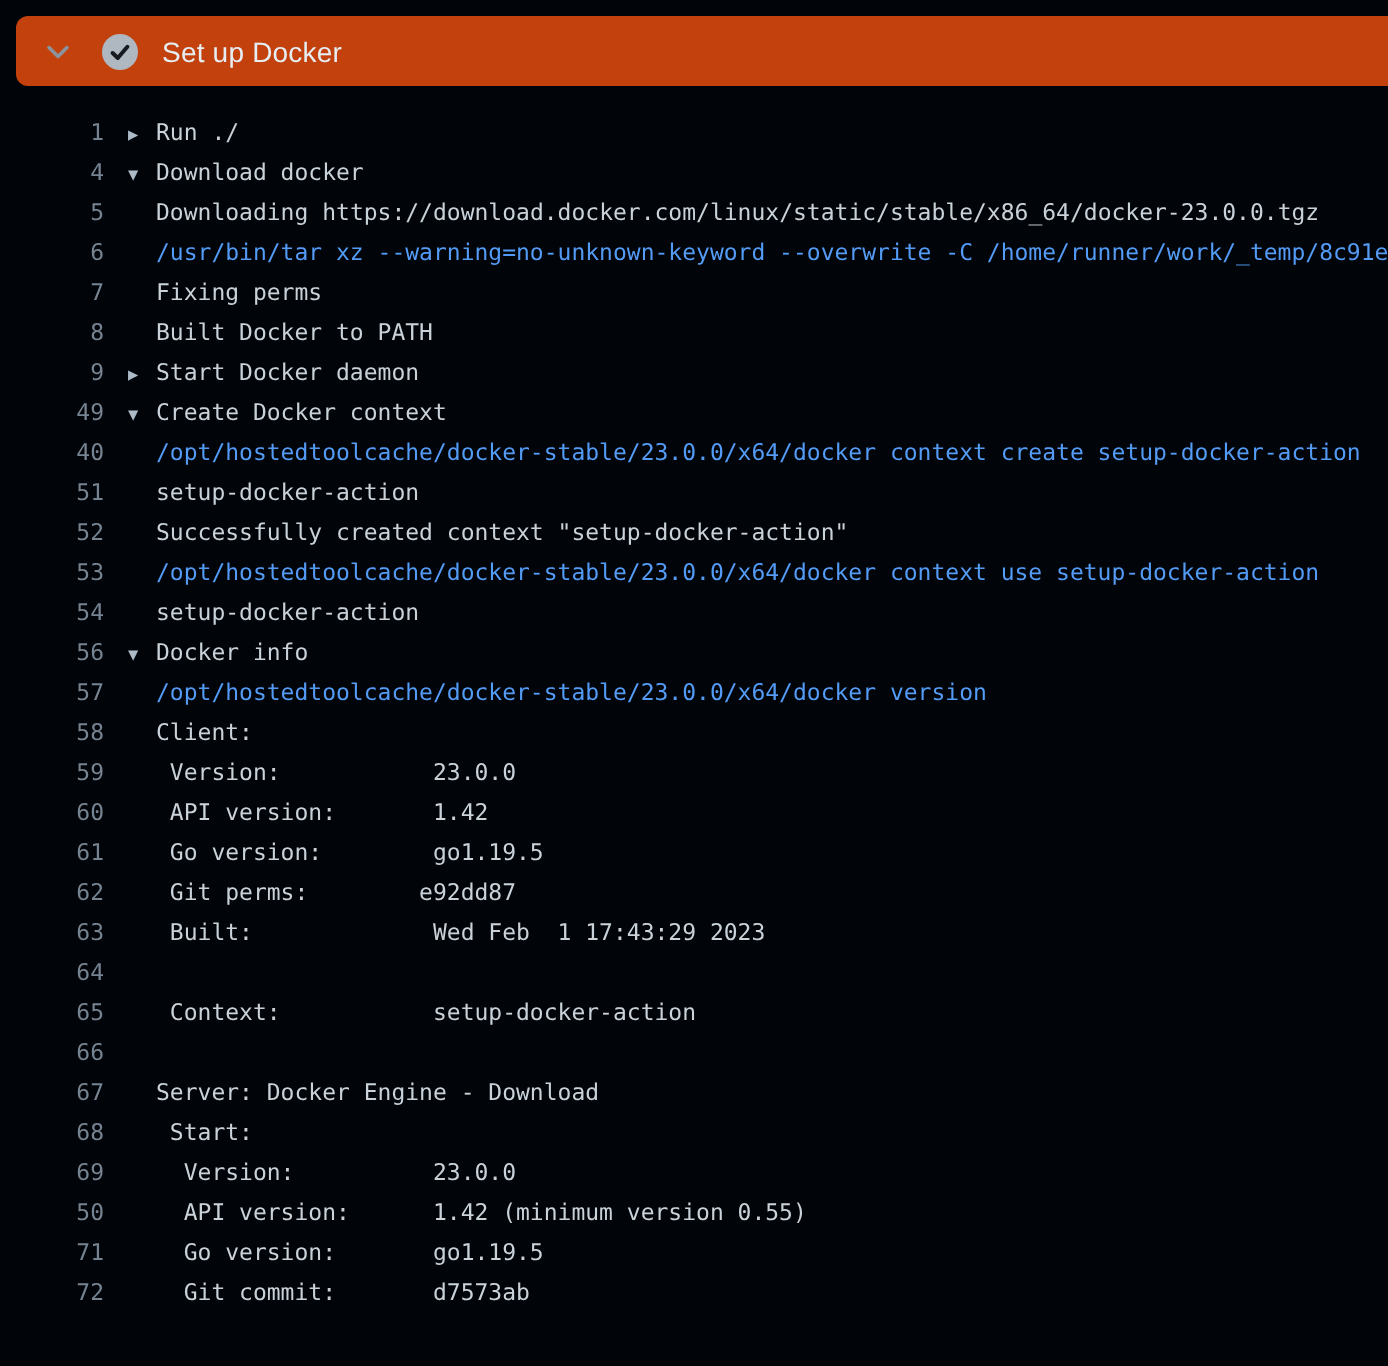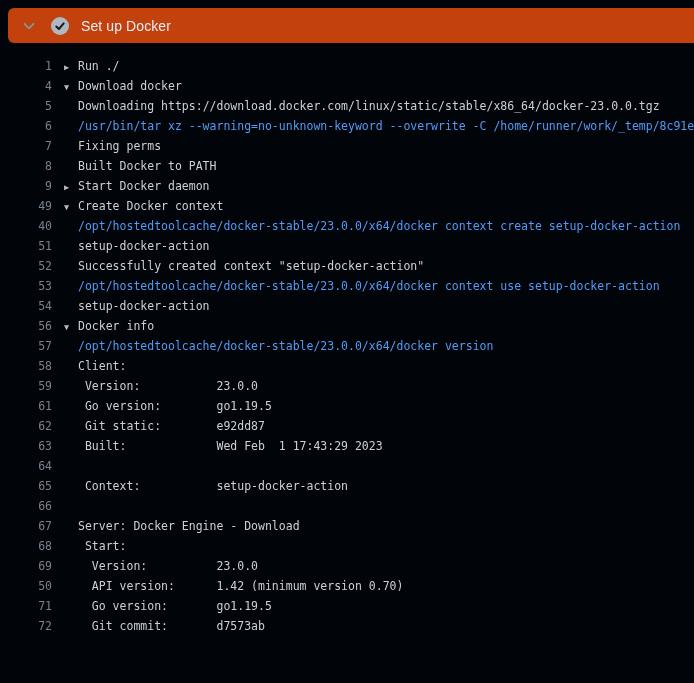--- a/index.html
+++ b/index.html
@@ -111,27 +111,28 @@
       <div class="log-line group"><span class="num">49</span><span class="gutter">▼</span><span class="content"><span class="seg-plain">Create Docker context</span></span></div>
       <div class="log-line"><span class="num">40</span><span class="gutter"></span><span class="content"><span class="seg-command">/opt/hostedtoolcache/docker-stable/23.0.0/x64/docker context create setup-docker-action </span></span></div>
       <div class="log-line"><span class="num">51</span><span class="gutter"></span><span class="content"><span class="seg-plain">setup-docker-action</span></span></div>
       <div class="log-line"><span class="num">52</span><span class="gutter"></span><span class="content"><span class="seg-plain">Successfully created context "setup-docker-action"</span></span></div>
       <div class="log-line"><span class="num">53</span><span class="gutter"></span><span class="content"><span class="seg-command">/opt/hostedtoolcache/docker-stable/23.0.0/x64/docker context use setup-docker-action</span></span></div>
       <div class="log-line"><span class="num">54</span><span class="gutter"></span><span class="content"><span class="seg-plain">setup-docker-action</span></span></div>
       <div class="log-line group"><span class="num">56</span><span class="gutter">▼</span><span class="content"><span class="seg-plain">Docker info</span></span></div>
       <div class="log-line"><span class="num">57</span><span class="gutter"></span><span class="content"><span class="seg-command">/opt/hostedtoolcache/docker-stable/23.0.0/x64/docker version</span></span></div>
       <div class="log-line"><span class="num">58</span><span class="gutter"></span><span class="content"><span class="seg-plain">Client:</span></span></div>
       <div class="log-line"><span class="num">59</span><span class="gutter"></span><span class="content"><span class="seg-plain"> Version:           23.0.0</span></span></div>
+      <div class="log-line"><span class="num">60</span><span class="gutter"></span><span class="content"><span class="seg-plain"> API version:       1.42</span></span></div>
       <div class="log-line"><span class="num">61</span><span class="gutter"></span><span class="content"><span class="seg-plain"> Go version:        go1.19.5</span></span></div>
-      <div class="log-line"><span class="num">62</span><span class="gutter"></span><span class="content"><span class="seg-plain"> Git static:        e92dd87</span></span></div>
+      <div class="log-line"><span class="num">62</span><span class="gutter"></span><span class="content"><span class="seg-plain"> Git perms:        e92dd87</span></span></div>
       <div class="log-line"><span class="num">63</span><span class="gutter"></span><span class="content"><span class="seg-plain"> Built:             Wed Feb  1 17:43:29 2023</span></span></div>
       <div class="log-line"><span class="num">64</span><span class="gutter"></span></div>
       <div class="log-line"><span class="num">65</span><span class="gutter"></span><span class="content"><span class="seg-plain"> Context:           setup-docker-action</span></span></div>
       <div class="log-line"><span class="num">66</span><span class="gutter"></span><span class="content"><span class="seg-plain"></span></span></div>
       <div class="log-line"><span class="num">67</span><span class="gutter"></span><span class="content"><span class="seg-plain">Server: Docker Engine - Download</span></span></div>
       <div class="log-line"><span class="num">68</span><span class="gutter"></span><span class="content"><span class="seg-plain"> Start:</span></span></div>
       <div class="log-line"><span class="num">69</span><span class="gutter"></span><span class="content"><span class="seg-plain">  Version:          23.0.0</span></span></div>
-      <div class="log-line"><span class="num">50</span><span class="gutter"></span><span class="content"><span class="seg-plain">  API version:      1.42 (minimum version 0.70)</span></span></div>
+      <div class="log-line"><span class="num">50</span><span class="gutter"></span><span class="content"><span class="seg-plain">  API version:      1.42 (minimum version 0.55)</span></span></div>
       <div class="log-line"><span class="num">71</span><span class="gutter"></span><span class="content"><span class="seg-plain">  Go version:       go1.19.5</span></span></div>
       <div class="log-line"><span class="num">72</span><span class="gutter"></span><span class="content"><span class="seg-plain">  Git commit:       d7573ab</span></span></div>
     </div>
 
 </div>
 
 </body></html>

